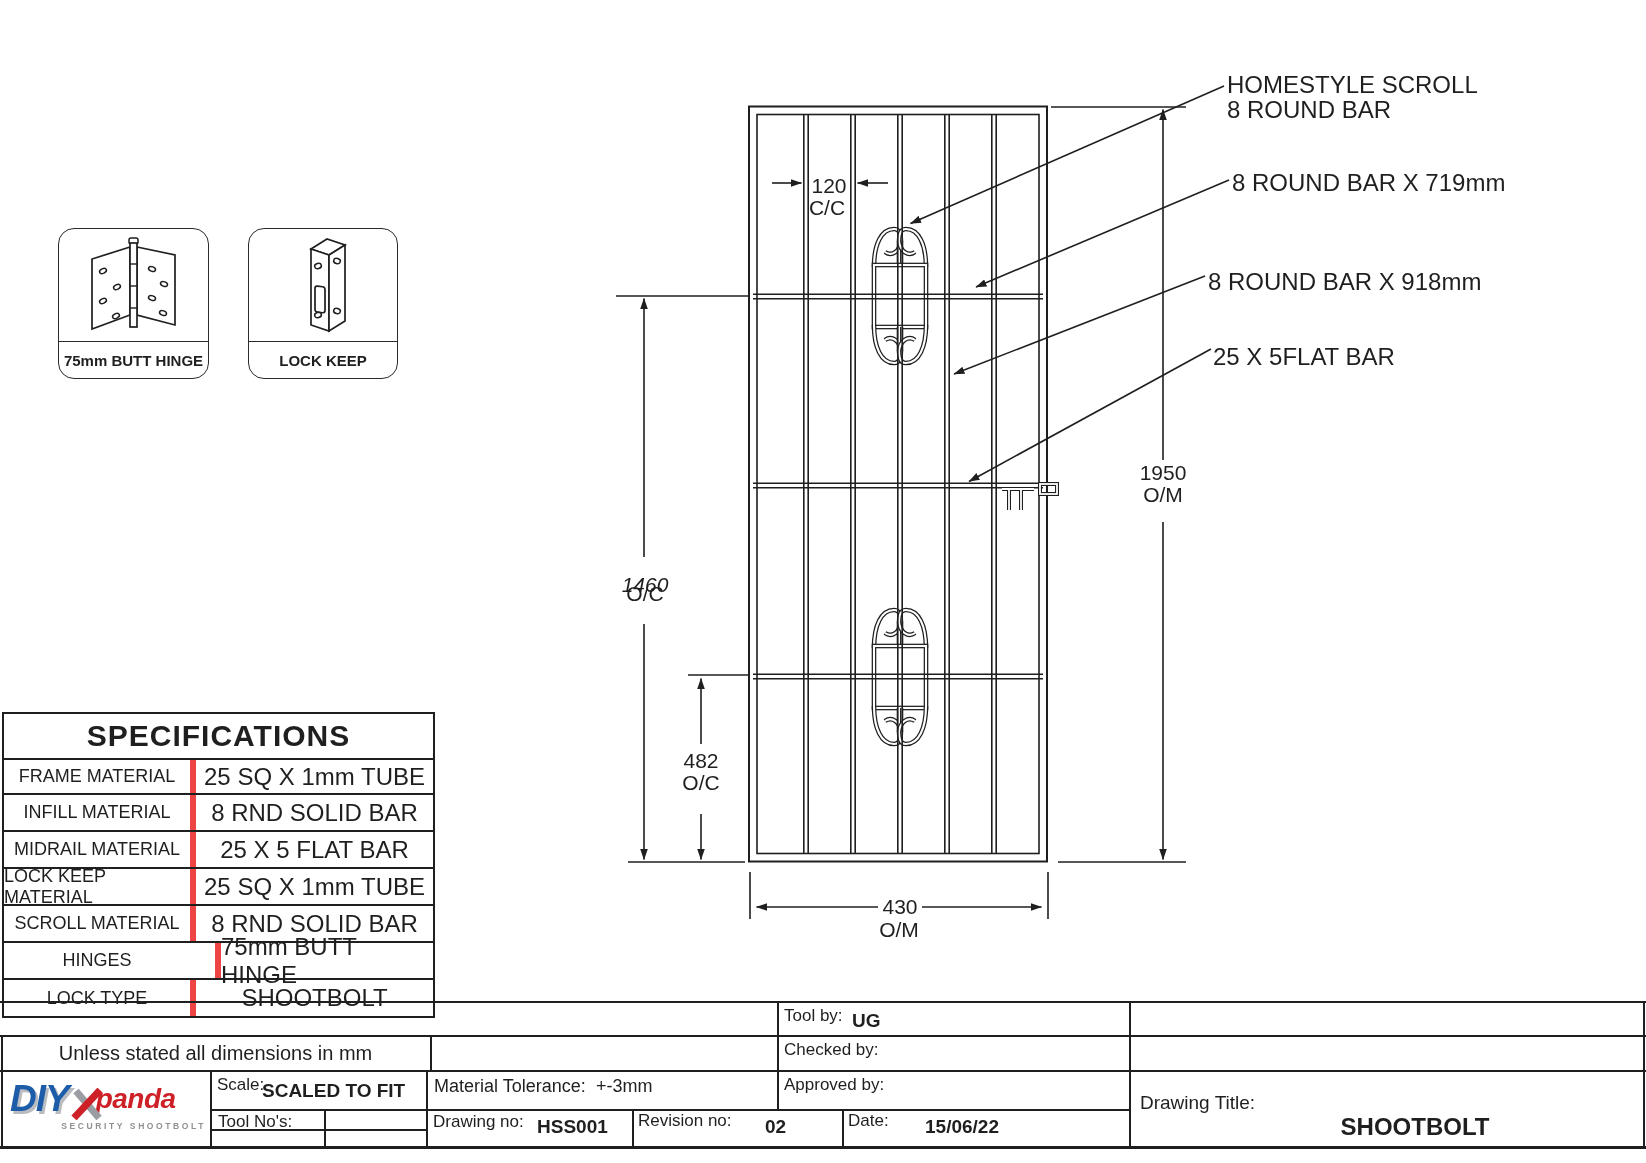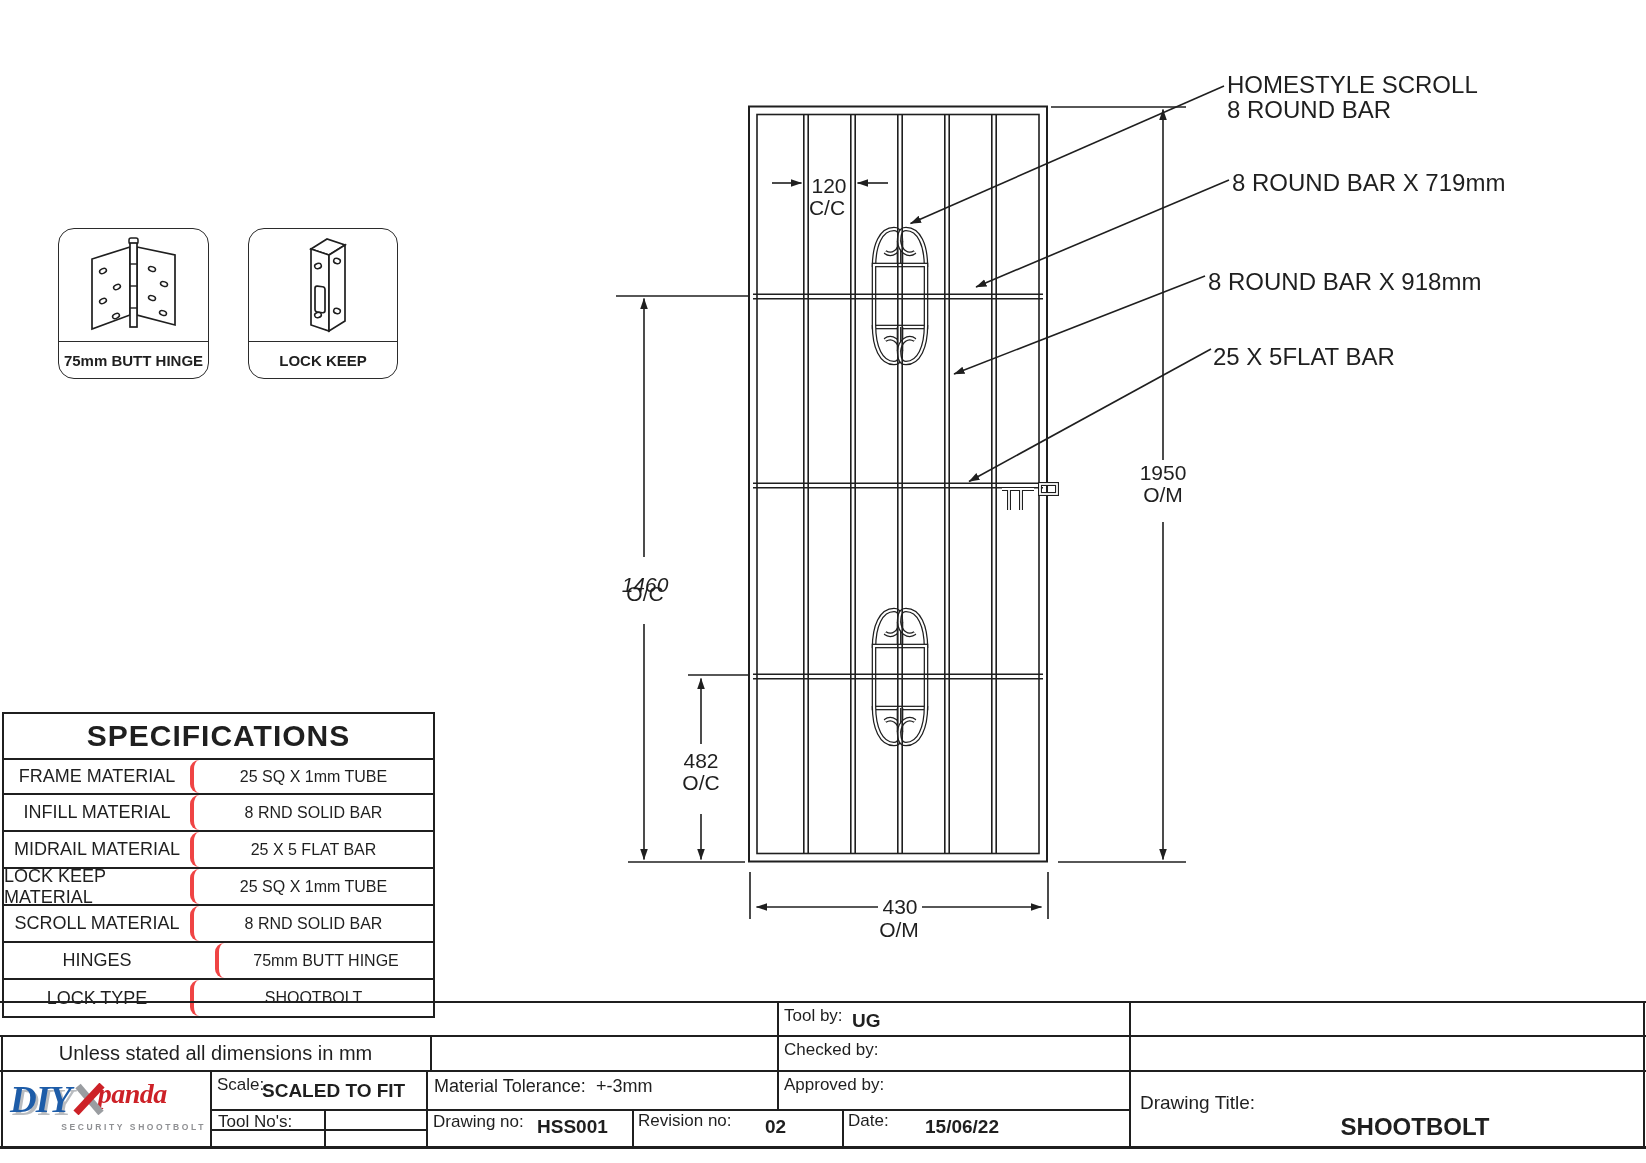--- a/index.html
+++ b/index.html
@@ -17,29 +17,29 @@
   .callout{font-size:24px;line-height:25px;}
   .bl{background:#1f1f1f;position:absolute;}
   .lab{font-size:17px;}
   .val{font-size:19px;font-weight:bold;}
   
   #spec{position:absolute;left:2px;top:712px;width:429px;border:2px solid #1f1f1f;background:#fff;}
   #spec .title{height:44px;display:flex;align-items:center;justify-content:center;
                font-size:30px;font-weight:bold;letter-spacing:1px;}
   #spec .row{display:flex;border-top:2px solid #1f1f1f;height:33px;}
   #spec .row .c1{width:186px;display:flex;align-items:center;justify-content:center;font-size:18px;}
-  #spec .row .c2{flex:1;border-left:4px solid #ef4444;display:flex;align-items:center;justify-content:center;font-size:16px;border-radius:9px;}
+  #spec .row .c2{flex:1;border-left:6px solid #ef4444;display:flex;align-items:center;justify-content:center;font-size:24px;}
   
   .card{position:absolute;width:149px;height:149px;border:1.5px solid #2b2b2b;border-radius:16px;background:#fff;}
   .card .art{position:absolute;left:0;top:0;width:100%;height:112px;}
   .card .lbl{position:absolute;left:0;right:0;top:112px;bottom:0;border-top:1.5px solid #2b2b2b;
              display:flex;align-items:center;justify-content:center;font-weight:bold;font-size:15px;}
   
   #logo{position:absolute;left:10px;top:1078px;width:196px;height:64px;}
-  #logo .row1{display:flex;align-items:flex-start;font-style:italic;font-weight:900;font-family:Liberation Serif, serif;}
+  #logo .row1{display:flex;align-items:center;font-style:italic;font-weight:900;}
   #logo .diy{font-size:37px;color:#1d5ca8;text-shadow:2.5px 2.5px 0 #b9bcc0;letter-spacing:-1px;}
   #logo .panda{font-size:28px;color:#cd2127;margin-left:-7px;letter-spacing:-0.5px;}
   #logo .tag{font-size:8.5px;letter-spacing:2.6px;color:#8f9093;font-weight:bold;text-align:right;margin-top:1px;}
   .xmark{width:32px;height:32px;margin-left:2px;position:relative;top:5px;}
 </style>
 </head>
 <body>
 
 <div id="sheet">
 

